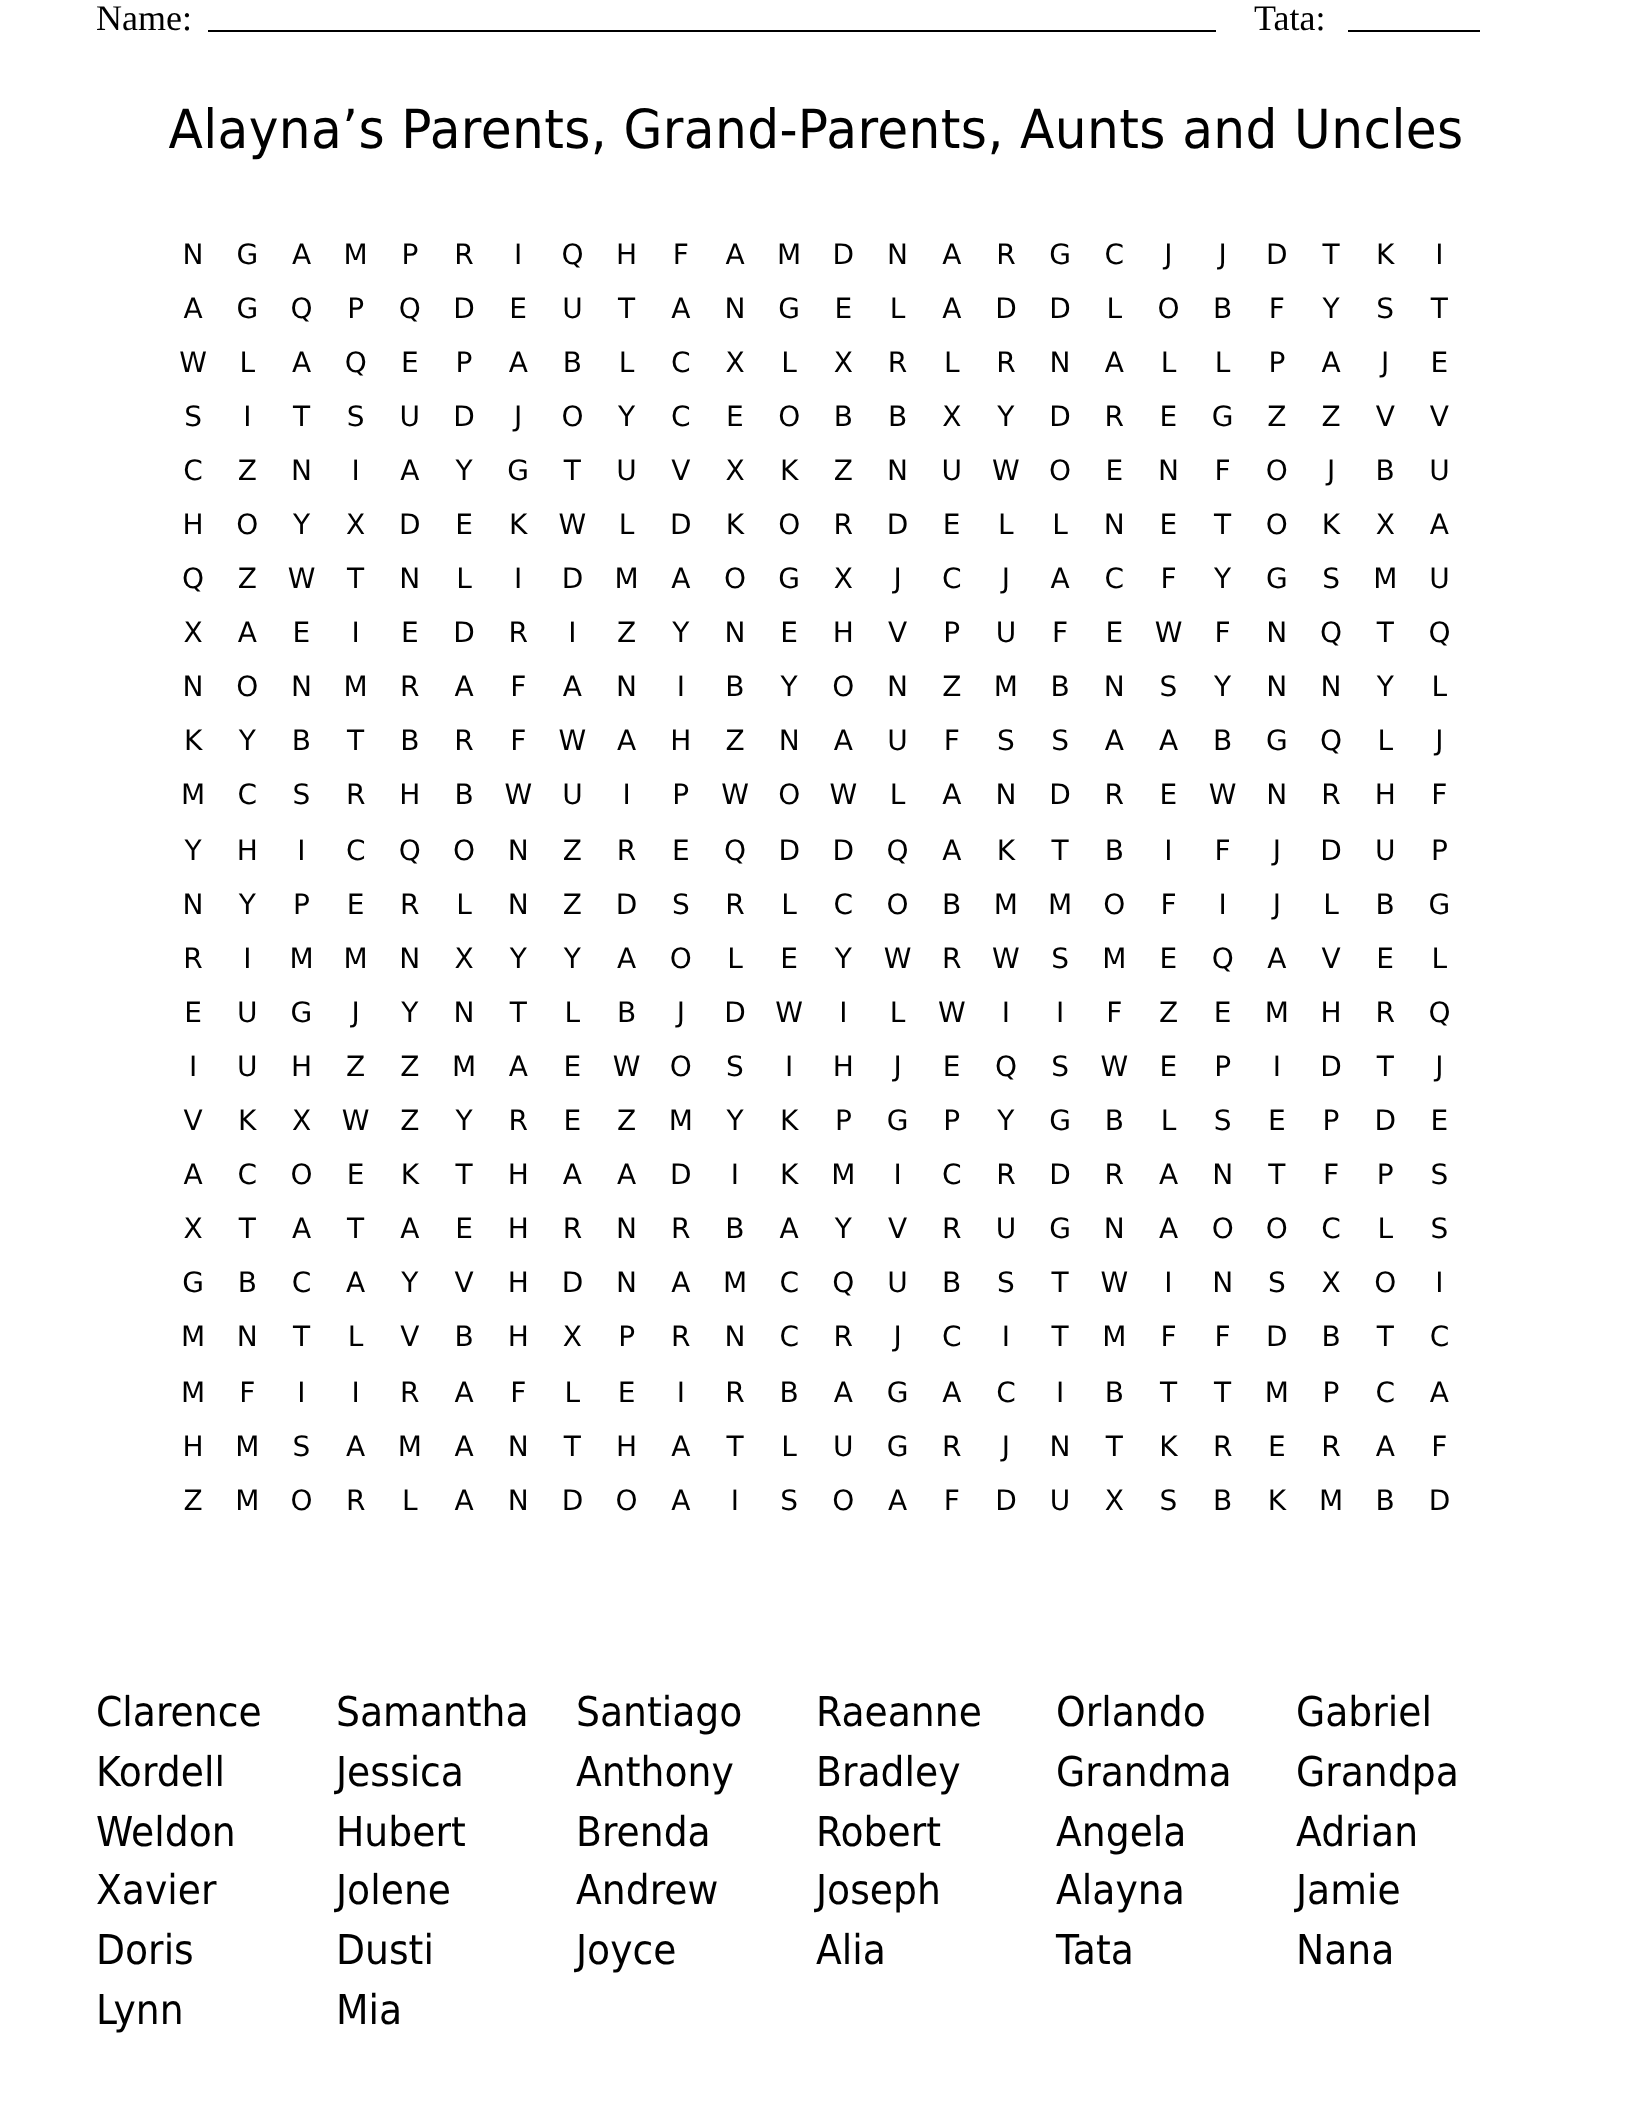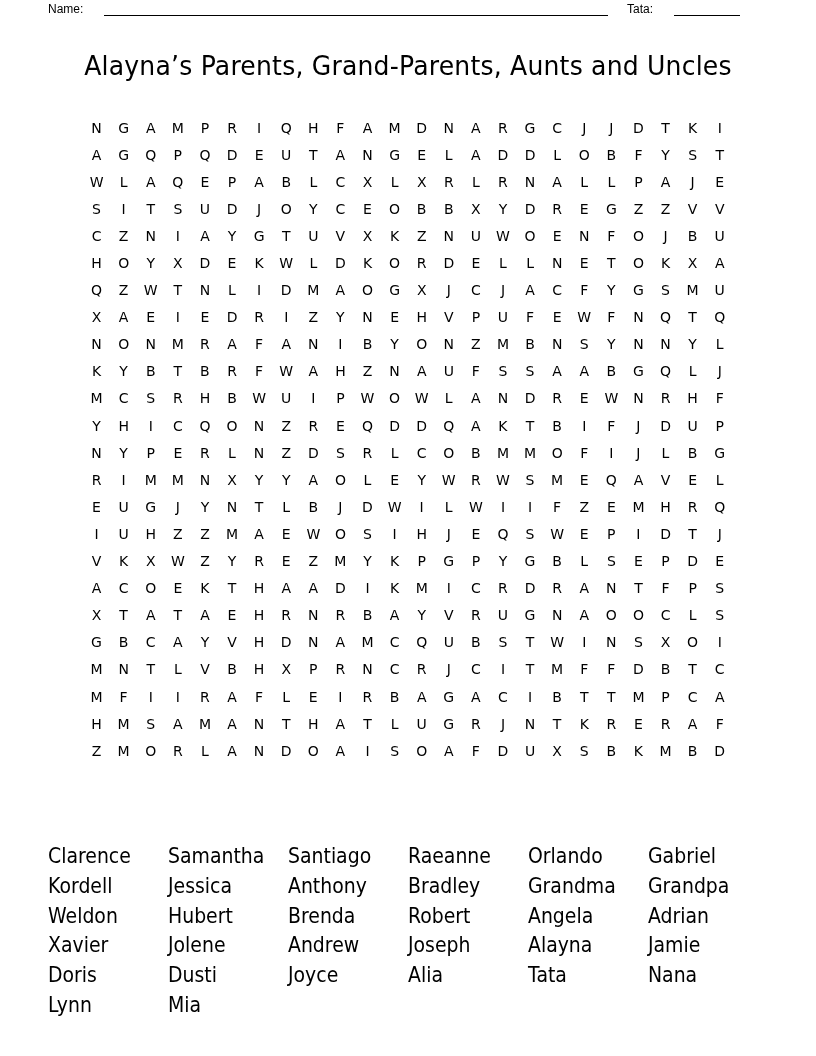--- a/index.html
+++ b/index.html
@@ -13,22 +13,22 @@
       position: relative;
       overflow: hidden;
       color: #000;
     }
     .header-line {
       position: absolute;
       top: 0;
       left: 48px;
       width: 700px;
       height: 20px;
-      font-family: Liberation Sans, sans-serif;
-      font-size: 12px;
+      font-family: Liberation Serif, serif;
+      font-size: 18px;
       line-height: 18px;
       text-align: right;
     }
     .name-label { position: absolute; left: 0; top: 0; }
     .name-blank {
       position: absolute; left: 56px; top: 15px; width: 504px;
       border-bottom: 1px solid #000; height: 0;
     }
     .date-label { position: absolute; left: 579px; top: 0; }
     .date-blank {

